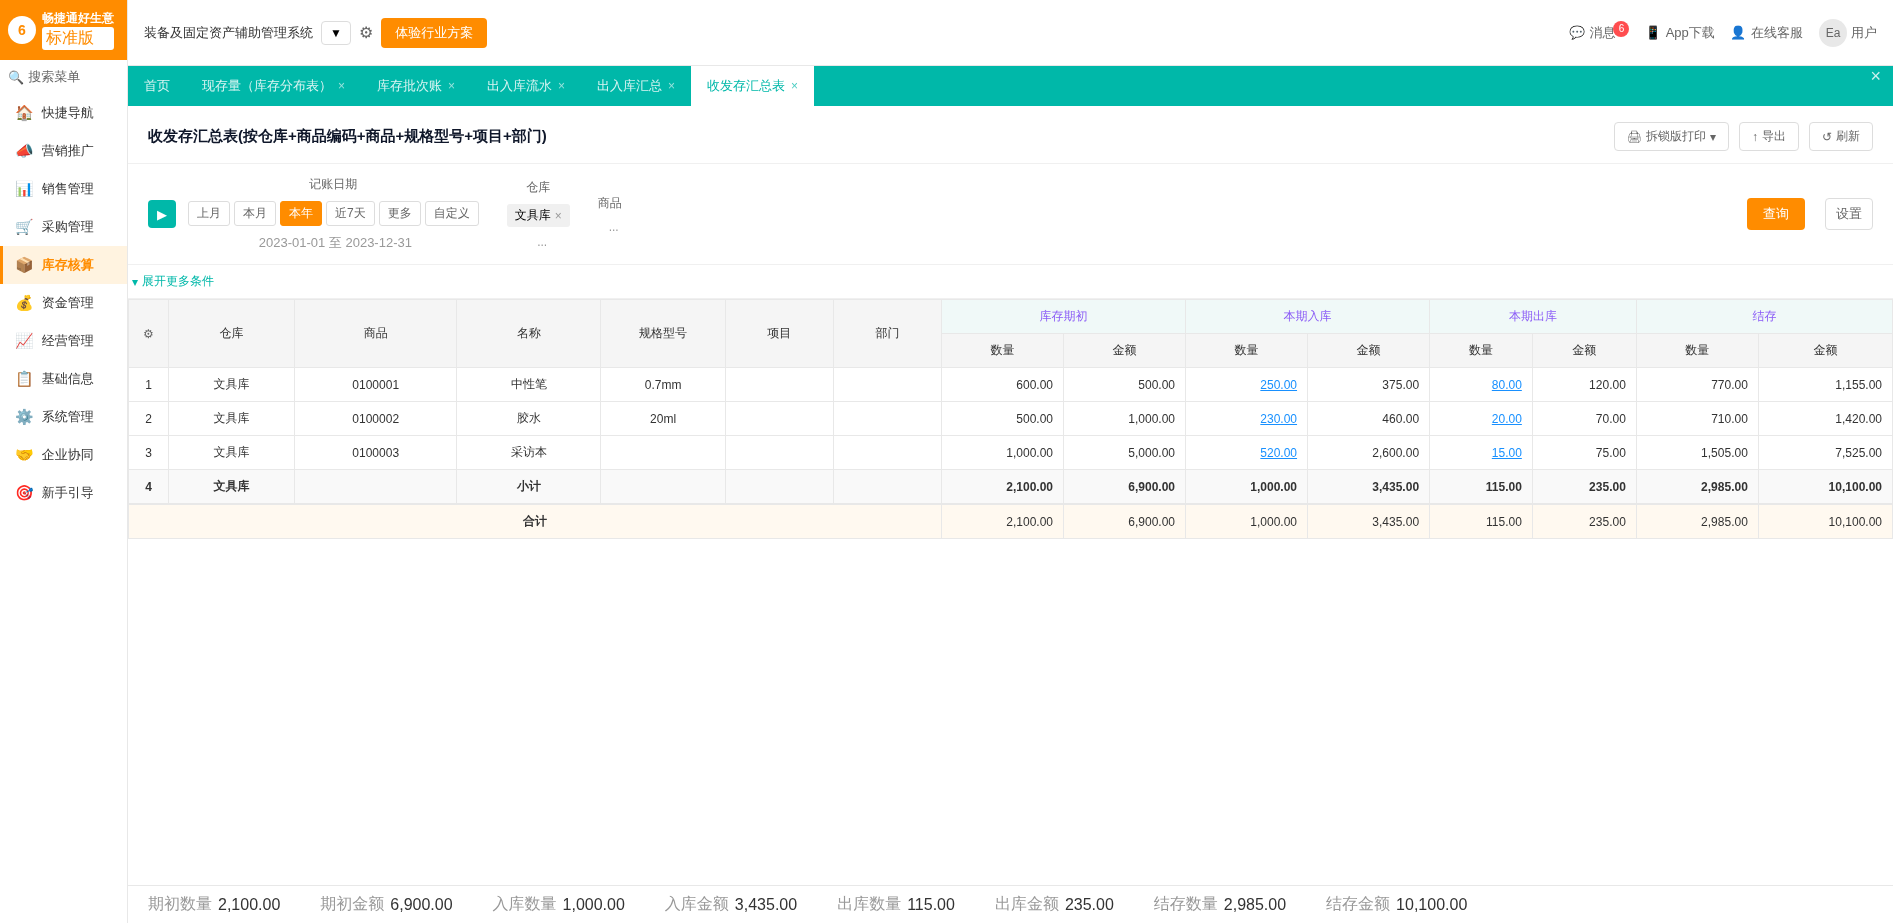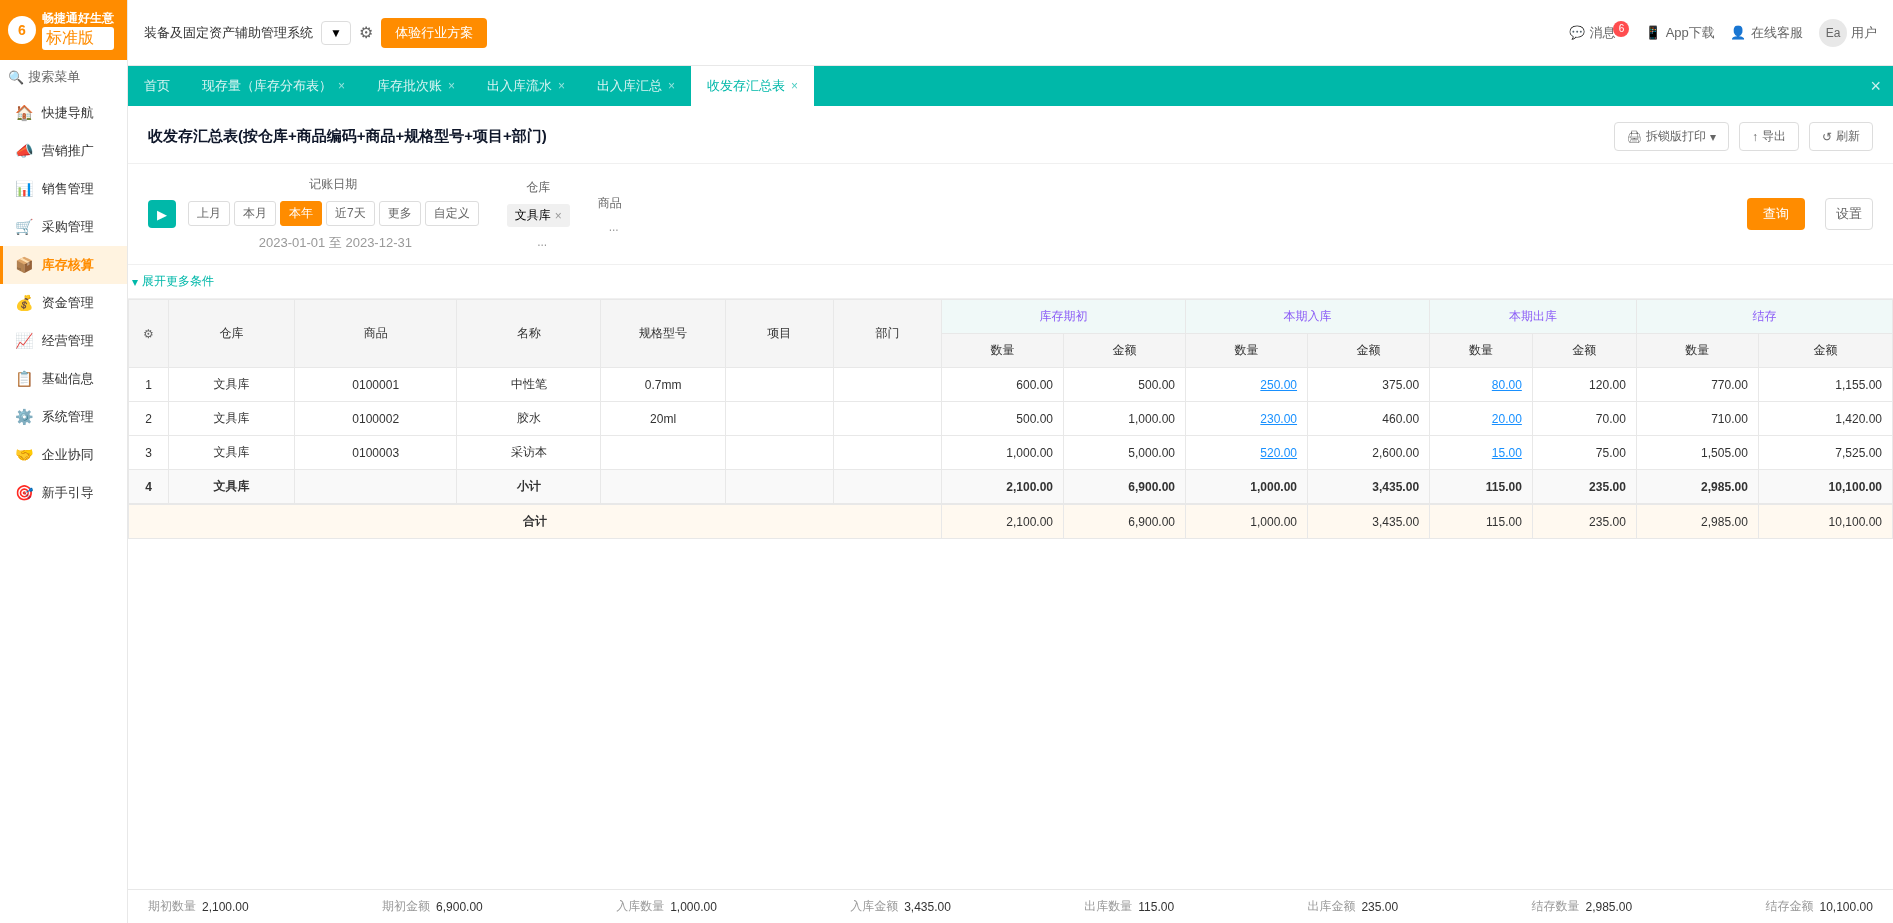--- a/index.html
+++ b/index.html
@@ -23,21 +23,21 @@
     .topbar-left { display: flex; align-items: center; gap: 8px; }
     .topbar-dropdown { border: 1px solid #ddd; border-radius: 4px; padding: 4px 8px; background: #fff; font-size: 12px; cursor: pointer; }
     .topbar-gear { color: #666; cursor: pointer; font-size: 16px; }
     .topbar-trial-btn { background: #ff8c00; color: #fff; border: none; border-radius: 4px; padding: 6px 14px; cursor: pointer; font-size: 13px; }
     .topbar-right { display: flex; align-items: center; gap: 16px; color: #666; font-size: 13px; }
     .topbar-right-item { display: flex; align-items: center; gap: 4px; cursor: pointer; }
     .notif-badge { background: #ff4d4f; color: #fff; border-radius: 50%; font-size: 10px; width: 16px; height: 16px; display: flex; align-items: center; justify-content: center; margin-top: -8px; margin-left: -6px; }
     .user-avatar { width: 28px; height: 28px; background: #e8e8e8; border-radius: 50%; display: flex; align-items: center; justify-content: center; font-size: 12px; color: #666; }
 
     
-    .tabbar { background: #00b8a9; display: flex; align-items: center; padding: 0; height: 40px; flex-shrink: 0; overflow: hidden; }
+    .tabbar { background: #00b8a9; display: flex; padding: 0; height: 40px; flex-shrink: 0; overflow: hidden; }
     .tab { padding: 0 16px; height: 40px; display: flex; align-items: center; gap: 6px; cursor: pointer; font-size: 13px; color: rgba(255,255,255,0.85); white-space: nowrap; }
     .tab.active { background: #fff; color: #00b8a9; font-weight: 500; }
     .tab-close { font-size: 12px; color: inherit; opacity: 0.7; }
 
     
     .page-content { flex: 1; overflow-y: auto; padding: 0; background: #f0f2f5; }
 
     
     .report-container { background: #fff; margin: 0; padding: 0; min-height: calc(923px - 50px - 40px); }
     .report-header { padding: 16px 20px 12px; border-bottom: 1px solid #f0f0f0; display: flex; align-items: center; justify-content: space-between; }
@@ -85,21 +85,21 @@
     .col-project { min-width: 60px; }
     .col-dept { min-width: 60px; }
     .num-right { text-align: right; }
     .th-group { background: #f0f9f8; color: #8b5cf6; }
 
     
     .table-footer { background: #fff9f0; border-top: 2px solid #e8e8e8; }
     .table-footer td { font-weight: 500; background: #fff9f0; }
 
     
-    .bottom-bar { background: #fff; border-top: 1px solid #e8e8e8; padding: 8px 20px; display: flex; align-items: center; justify-content: space-between; gap: 40px; font-size: 12px; color: #666; flex-shrink: 0; }
+    .bottom-bar { background: #fff; border-top: 1px solid #e8e8e8; padding: 8px 20px; display: flex; align-items: center; justify-content: flex-start; gap: 40px; font-size: 16px; color: #666; flex-shrink: 0; }
     .bottom-total-item { display: flex; align-items: center; gap: 6px; }
     .bottom-total-label { color: #999; }
     .bottom-total-value { color: #333; font-weight: 500; }
   </style>
 </head>
 <body>
 
 <div class="sidebar">
   <div class="sidebar-logo">
     <div class="sidebar-logo-icon">6</div>

